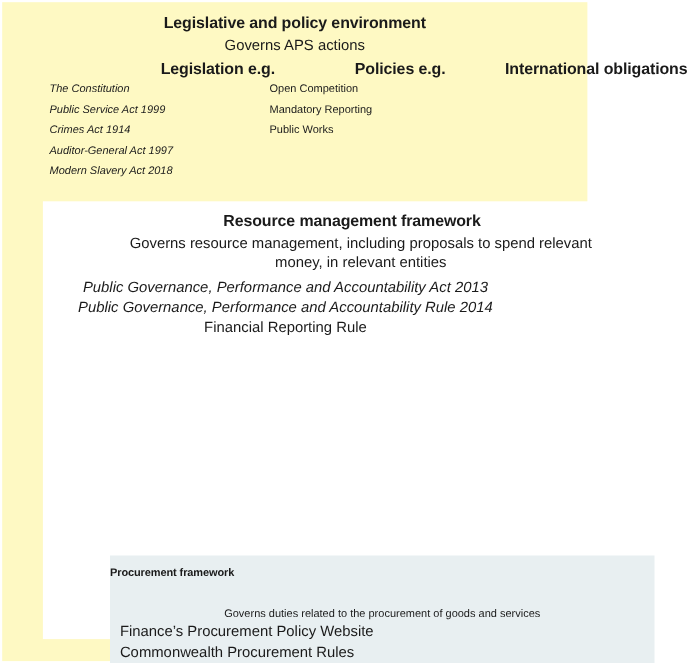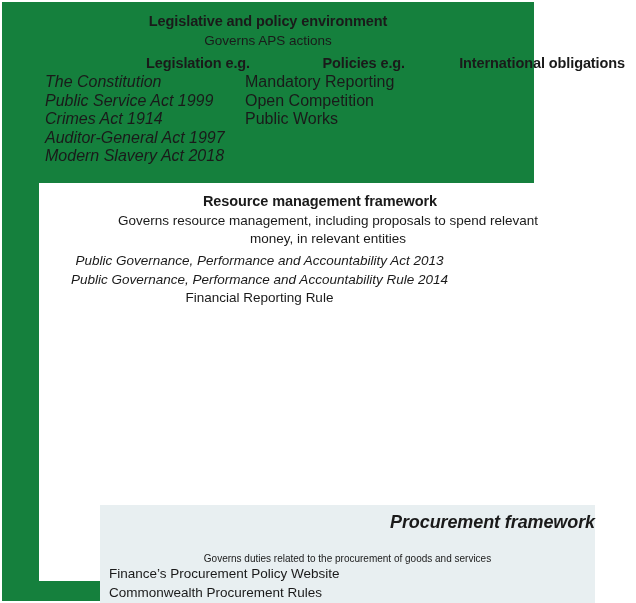--- a/index.html
+++ b/index.html
@@ -15,21 +15,21 @@
     overflow: hidden;
   }
 
   
   #diagram {
     position: absolute;
     left: 2px;
     top: 2px;
     width: 532px;
     height: 599px;
-    background: #15803d;
+    background: #fef9c3;
     box-sizing: border-box;
   }
 
   .env-title {
     text-align: center;
     font-weight: bold;
     font-size: 14.5px;
     line-height: 18px;
     margin-top: 10px;
     letter-spacing: -0.1px;
@@ -60,21 +60,21 @@
     line-height: 19px;
     letter-spacing: -0.1px;
     text-align: right;
   }
   .col ul {
     list-style: none;
     margin: 0;
     padding: 0;
   }
   .col li {
-    font-size: 16px;
+    font-size: 10px;
     line-height: 18.5px;
     white-space: nowrap;
   }
   .it { font-style: italic; }
 
   
   .rm-box {
     position: absolute;
     left: 37px;
     top: 181px;
@@ -118,27 +118,26 @@
   .proc-box {
     position: absolute;
     left: 61px;
     top: 322px;
     width: 495px;
     height: 145px;
     background: #e8eff1;
     box-sizing: border-box;
   }
   .proc-title {
-    text-align: right;
-    font-weight: bold;
-    font-size: 18px;
+    text-align: left;
+    font-weight: bold;
+    font-size: 10px;
     line-height: 18px;
     margin-top: 8px;
     letter-spacing: -0.1px;
-    font-style: italic;
   }
   .proc-sub {
     text-align: center;
     font-size: 10px;
     line-height: 18px;
     margin-top: 19px;
   }
   .proc-list {
     list-style: none;
     margin: 0;
@@ -170,22 +169,22 @@
           <li class="it">Public Service Act 1999</li>
           <li class="it">Crimes Act 1914</li>
           <li class="it">Auditor-General Act 1997</li>
           <li class="it">Modern Slavery Act 2018</li>
         </ul>
     </div>
 
     <div class="col col-policies">
       <div class="col-head">Policies e.g.</div>
       <ul>
+          <li>Open Competition</li>
           <li>Mandatory Reporting</li>
-          <li>Open Competition</li>
           <li>Public Works</li>
         </ul>
     </div>
 
     <div class="col col-intl">
       <div class="col-head">International obligations</div>
       <ul></ul>
     </div>
 
   </div>

